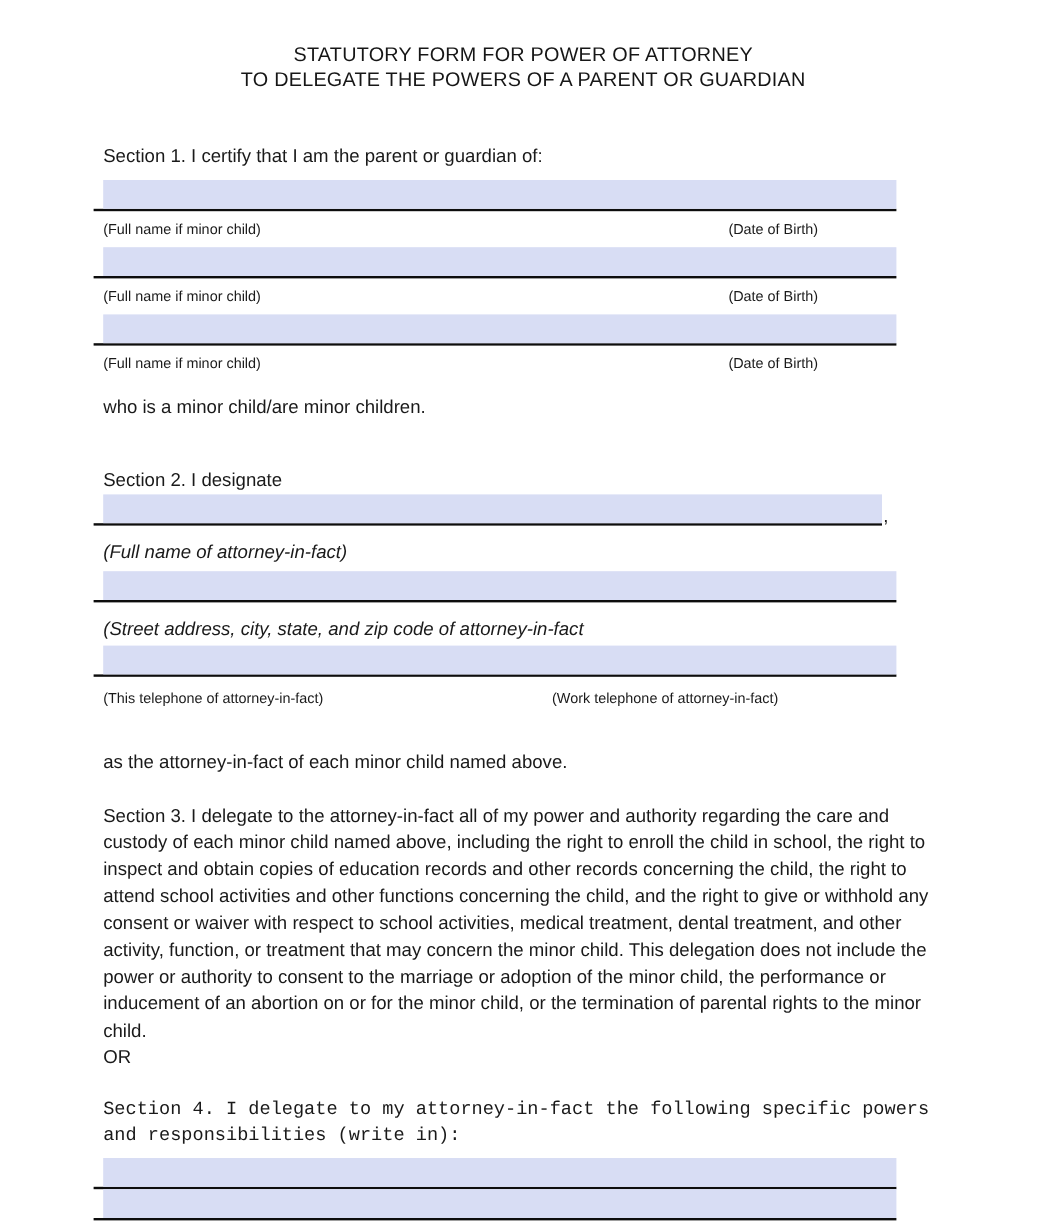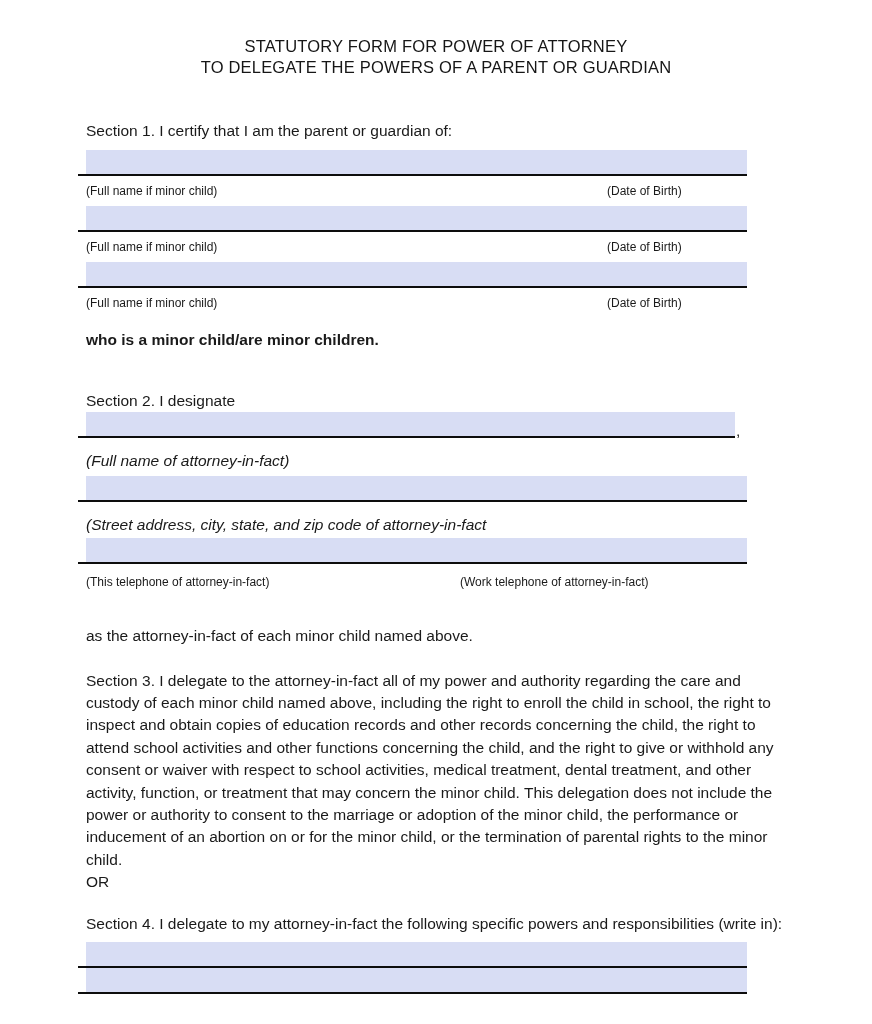--- a/index.html
+++ b/index.html
@@ -60,21 +60,21 @@
     margin-top: 7px;
     font-size: 12px;
     line-height: 17px;
     white-space: nowrap;
   }
   .labels-row .col2 { position: absolute; top: 0; }
   .labels-row .dob { left: 505px; margin-left: 16px; }
   .labels-row .work { left: 374px; }
   .row-gap { margin-top: 6px; }
 
-  .who-line { margin-top: 17px; font-weight: bold; }
+  .who-line { margin-top: 17px; }
   .sec2-heading { margin-top: 38px; }
 
   .comma-row {
     display: flex;
     align-items: flex-end;
   }
   .comma-row .field-line { width: 657px; }
   .comma {
     font-size: 15.5px;
     line-height: 15px;
@@ -89,21 +89,21 @@
     font-style: italic;
   }
   .addr-gap { margin-top: 7px; }
   .street-label { margin-top: 14px; }
   .phone-field { margin-top: 5px; }
   .phone-labels { margin-top: 10px; }
 
   .as-line { margin-top: 34px; }
   .sec3-para { margin-top: 22px; }
   .or-line { }
-  .sec4-heading { margin-top: 19px; }
+  .sec4-heading { margin-top: 19px; font-family: Liberation Mono, monospace; }
   .sec4-fields { margin-top: 7px; }
 </style>
 </head>
 <body>
 
 <div class="page">
 
   <div class="doc-title">
     <div>STATUTORY FORM FOR POWER OF ATTORNEY</div>
     <div>TO DELEGATE THE POWERS OF A PARENT OR GUARDIAN</div>

